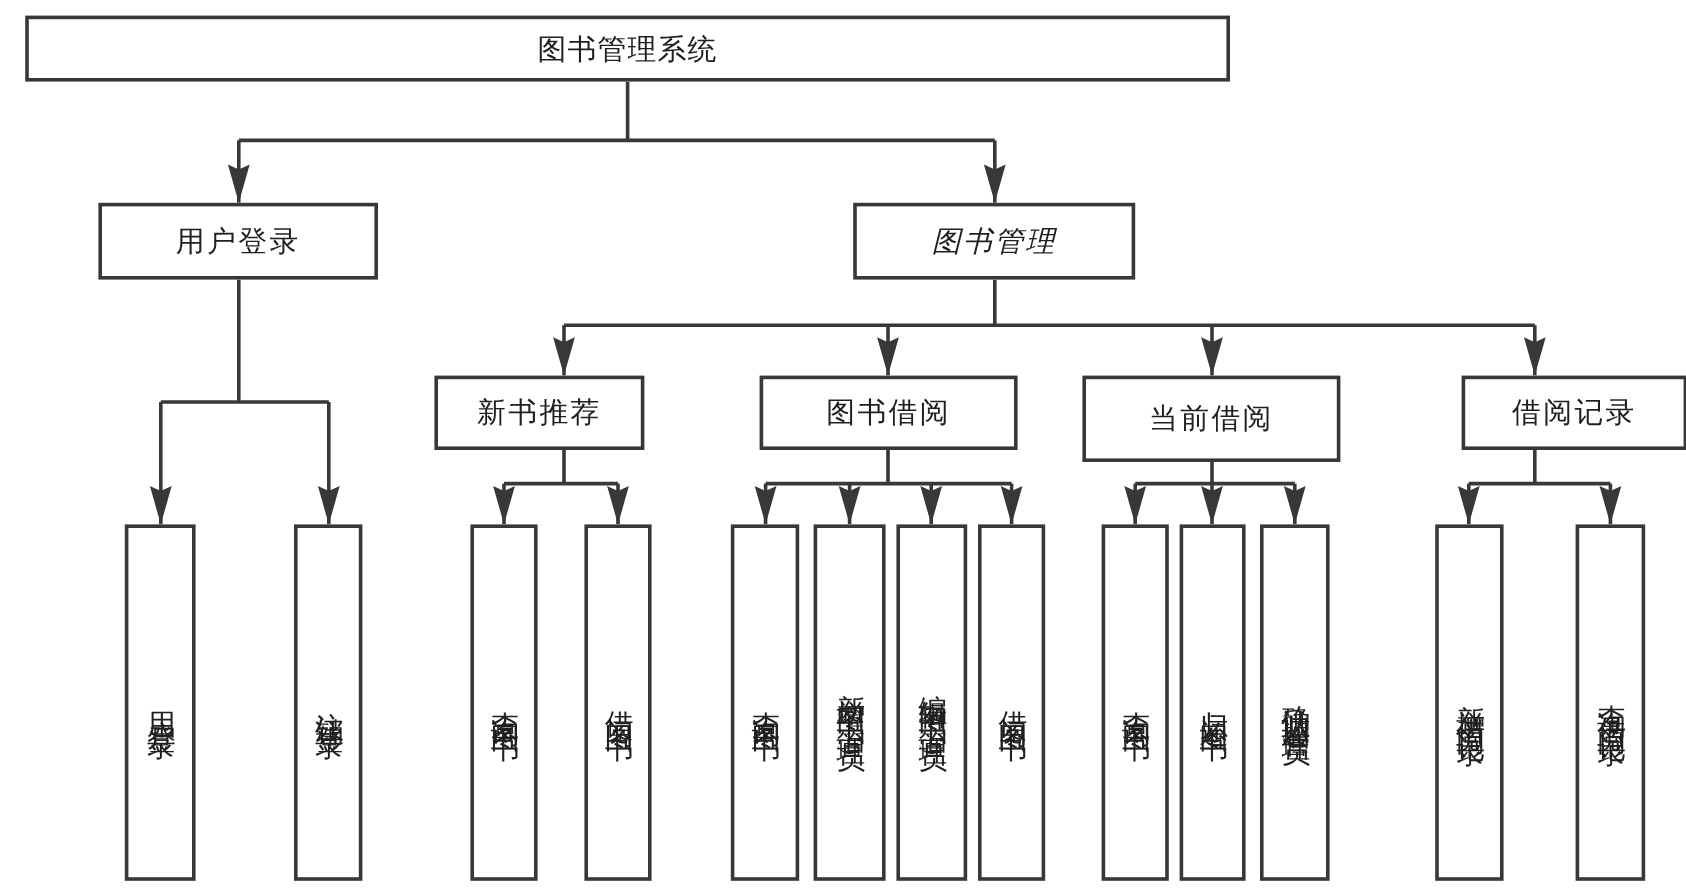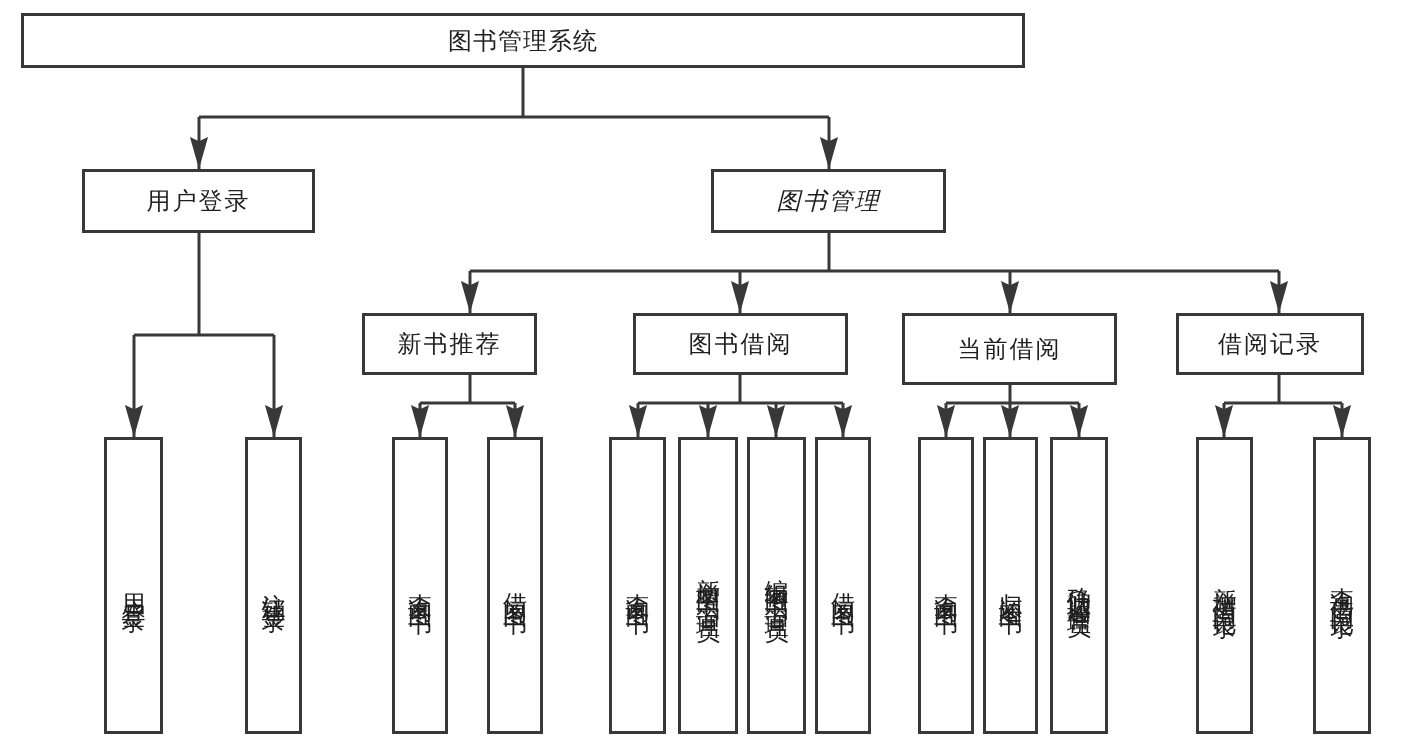--- a/index.html
+++ b/index.html
@@ -79,21 +79,21 @@
 
   <div class="node" style="left:362px;top:313px;width:175px;height:62px;">
     <span class="hlabel">新书推荐</span>
   </div>
   <div class="node" style="left:633px;top:313px;width:215px;height:62px;">
     <span class="hlabel">图书借阅</span>
   </div>
   <div class="node" style="left:902px;top:313px;width:215px;height:72px;">
     <span class="hlabel">当前借阅</span>
   </div>
-  <div class="node" style="left:1176px;top:313px;width:188px;height:62px;justify-content:center;">
+  <div class="node" style="left:1218px;top:313px;width:188px;height:62px;justify-content:center;">
     <span class="hlabel">借阅记录</span>
   </div>
 
   <div class="node leaf" style="left:104px;top:437px;width:59px;height:297px;">用户登录</div>
   <div class="node leaf" style="left:245px;top:437px;width:57px;height:297px;">注销登录</div>
 
   <div class="node leaf" style="left:392px;top:437px;width:56px;height:297px;">查询图书</div>
   <div class="node leaf" style="left:487px;top:437px;width:56px;height:297px;">借阅图书</div>
 
   <div class="node leaf" style="left:609px;top:437px;width:57px;height:297px;">查询图书</div>

